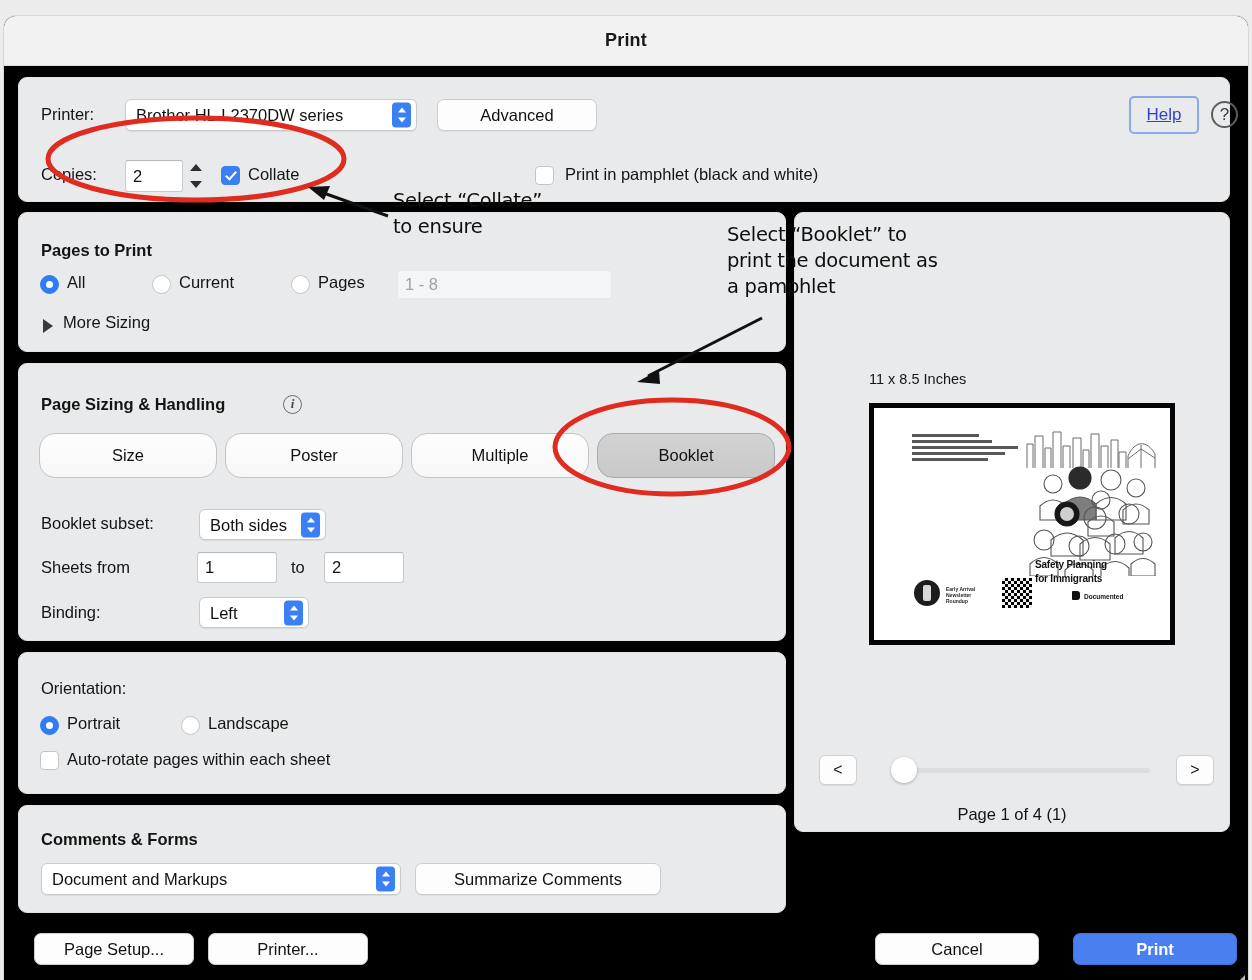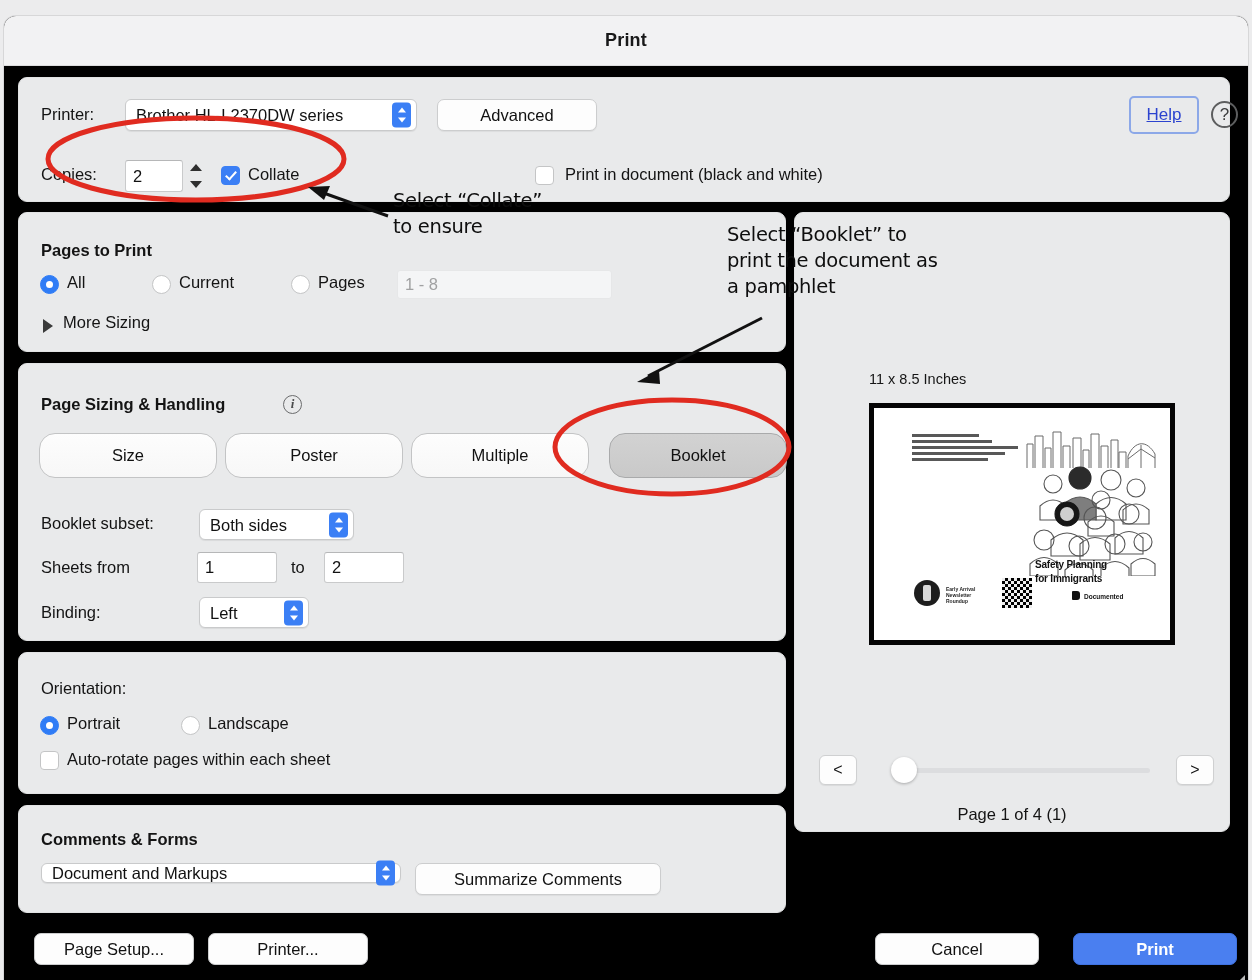--- a/index.html
+++ b/index.html
@@ -137,21 +137,20 @@
     box-sizing: border-box;
     display: flex;
     align-items: center;
     justify-content: center;
     font-size: 16.5px;
     color: #111;
   }
   .seg.selected {
     background: linear-gradient(#d2d2d2, #c9c9c9);
     border-color: #a9aaab;
-    margin-left: 12px;
   }
   .txtfield {
     position: absolute;
     background: #ffffff;
     border: 1px solid #c9cacb;
     border-top-color: #b6b7b8;
     border-radius: 3px;
     box-sizing: border-box;
     font-size: 16.5px;
     color: #111;
@@ -468,21 +467,21 @@
       <div class="lbl" style="left:22px; top:87px;">Copies:</div>
 
       <div class="txtfield" style="left:106px; top:82px; width:58px; height:32px;">2</div>
 
       <div class="stepper" style="left:170px; top:83px;"></div>
 
       <div class="checkbox on" style="left:202px; top:88px;"></div>
       <div class="lbl" style="left:229px; top:87px;">Collate</div>
 
       <div class="checkbox" style="left:516px; top:88px;"></div>
-      <div class="lbl" style="left:546px; top:87px;">Print in document (black and white)</div>
+      <div class="lbl" style="left:546px; top:87px;">Print in pamphlet (black and white)</div>
 
       <div class="help-link" style="left:1110px; top:18px; width:70px; height:38px;">
         <span>Help</span>
       </div>
       <div class="qmark" style="left:1192px; top:23px;">?</div>
     </div>
 
     <div class="panel" style="left:14px; top:196px; width:768px; height:140px;">
 
       <div class="lbl-bold" style="left:22px; top:28px;">Pages to Print</div>
@@ -506,21 +505,21 @@
 
       <div class="lbl-bold" style="left:22px; top:31px;">Page Sizing &amp; Handling</div>
       <div class="info-icon" style="left:264px; top:31px;">i</div>
 
       <div class="seg" style="left:20px; top:69px; width:178px; height:45px;">Size</div>
       <div class="seg" style="left:206px; top:69px; width:178px; height:45px;">Poster</div>
       <div class="seg" style="left:392px; top:69px; width:178px; height:45px;">Multiple</div>
       <div class="seg selected" style="left:578px; top:69px; width:178px; height:45px;">Booklet</div>
 
       <div class="lbl" style="left:22px; top:150px;">Booklet subset:</div>
-      <div class="popup" style="left:180px; top:145px; width:155px; height:31px;">
+      <div class="popup" style="left:180px; top:145px; width:127px; height:31px;">
         <div class="popup-text">Both sides</div>
         <div class="popup-arrows"></div>
       </div>
 
       <div class="lbl" style="left:22px; top:194px;">Sheets from</div>
       <div class="txtfield" style="left:178px; top:188px; width:80px; height:31px;">1</div>
       <div class="lbl" style="left:272px; top:194px;">to</div>
       <div class="txtfield" style="left:305px; top:188px; width:80px; height:31px;">2</div>
 
       <div class="lbl" style="left:22px; top:239px;">Binding:</div>
@@ -541,21 +540,21 @@
       <div class="lbl" style="left:189px; top:61px;">Landscape</div>
 
       <div class="checkbox" style="left:21px; top:98px;"></div>
       <div class="lbl" style="left:48px; top:97px;">Auto-rotate pages within each sheet</div>
     </div>
 
     <div class="panel" style="left:14px; top:789px; width:768px; height:108px;">
 
       <div class="lbl-bold" style="left:22px; top:24px;">Comments &amp; Forms</div>
 
-      <div class="popup" style="left:22px; top:57px; width:360px; height:20px;">
+      <div class="popup" style="left:22px; top:57px; width:360px; height:32px;">
         <div class="popup-text">Document and Markups</div>
         <div class="popup-arrows"></div>
       </div>
 
       <div class="btn" style="left:396px; top:57px; width:246px; height:32px;">Summarize Comments</div>
     </div>
 
     <div class="panel" style="left:790px; top:196px; width:436px; height:620px;">
 
       <div class="preview-size" style="left:74px; top:158px;">11 x 8.5 Inches</div>

